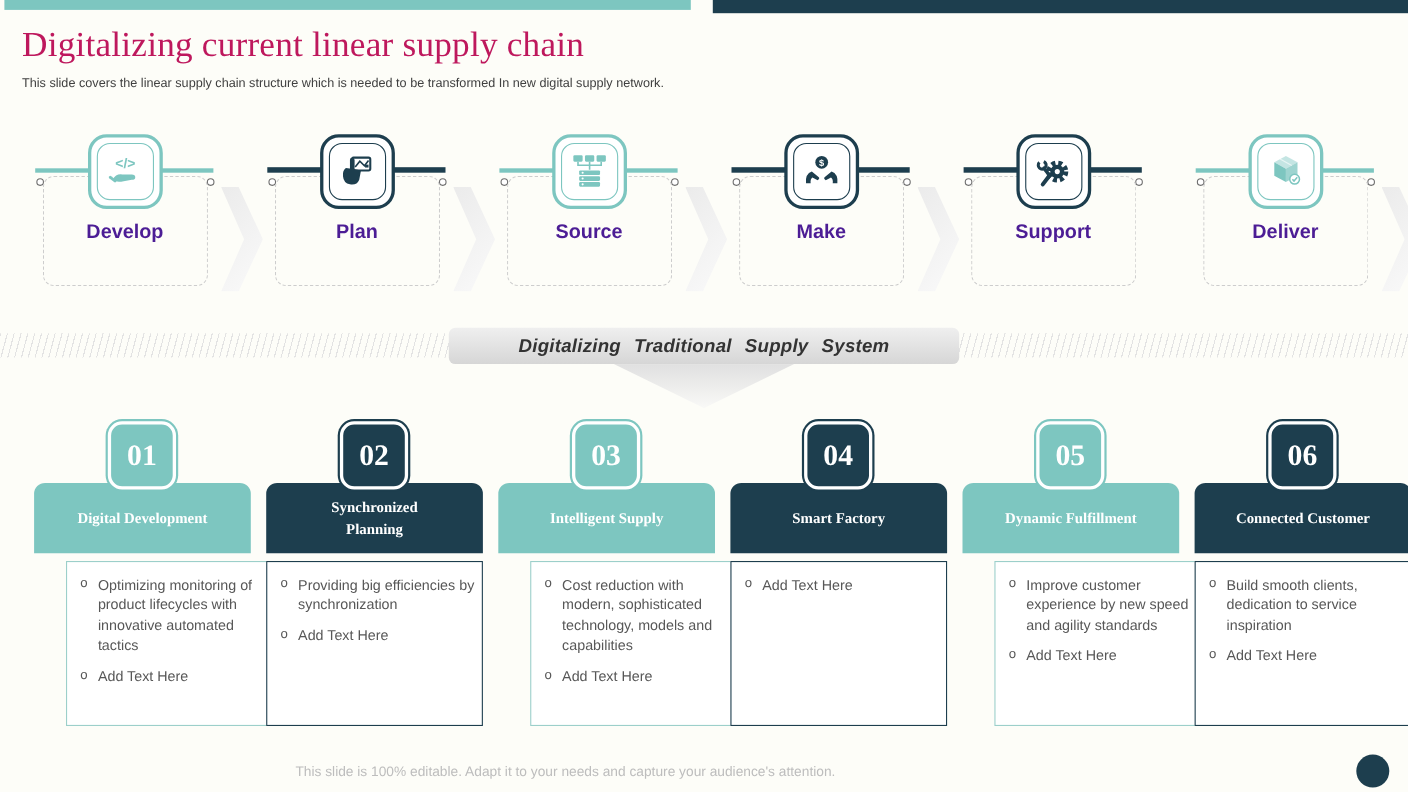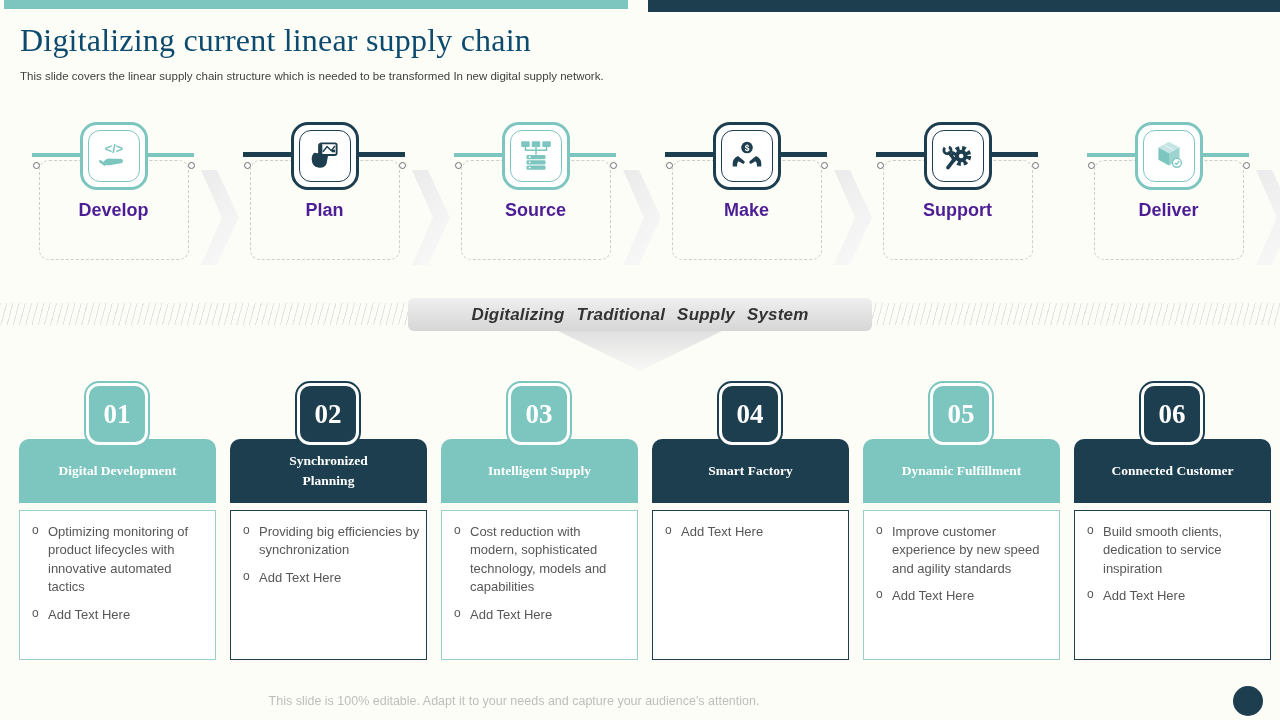--- a/index.html
+++ b/index.html
@@ -5,21 +5,21 @@
   html,body{margin:0;padding:0;}
   body{width:1280px;height:720px;position:relative;background:#fdfdf8;
        font-family:"Liberation Sans", sans-serif;overflow:hidden;}
 
   
   .bar-teal{position:absolute;left:4px;top:0;width:624px;height:9px;background:#7dc6c0;}
   .bar-navy{position:absolute;left:648px;top:0;width:632px;height:12px;background:#1d3e4e;}
 
   
   .title{position:absolute;left:20px;top:22px;font-family:"Liberation Serif", serif;
-         font-size:32px;color:#0c4a6e;letter-spacing:.2px;}
+         font-size:32px;color:#be185d;letter-spacing:.2px;}
   .subtitle{position:absolute;left:20px;top:70px;font-size:11.5px;color:#404040;}
 
   
   .steps{position:absolute;left:0;top:118px;width:1280px;height:150px;display:flex;padding-left:8px;box-sizing:border-box;}
   .step-col{position:relative;width:211px;height:150px;flex:0 0 211px;}
   .theme-teal{--c:#7dc6c0;--cd:#7dc6c0;}
   .theme-navy{--c:#1d3e4e;--cd:#1d3e4e;}
 
   .step-line{position:absolute;left:24px;right:25px;top:35px;height:4px;background:var(--c);}
   .theme-navy .step-line{height:5px;top:34px;}
@@ -45,33 +45,33 @@
   .hatch{position:absolute;left:0;top:303px;width:1280px;height:22px;
          background:repeating-linear-gradient(105deg,#e3e3e3 0 1px,transparent 1px 6px);}
   .banner{position:absolute;left:408px;top:298px;width:464px;height:33px;z-index:2;
           background:linear-gradient(#efefef,#d6d6d6);border-radius:6px;
           display:flex;align-items:center;justify-content:center;
           font-size:17px;font-weight:bold;color:#333;word-spacing:7px;letter-spacing:.2px;font-style:italic;}
   .banner-arrow{position:absolute;left:558px;top:331px;width:164px;height:40px;z-index:1;
           background:linear-gradient(#e0e0e0,#f9f9f7);clip-path:polygon(0 0,100% 0,50% 100%);}
 
   
-  .cards{position:absolute;left:0;top:380px;width:1280px;height:290px;display:flex;padding-left:12px;box-sizing:border-box;}
+  .cards{position:absolute;left:0;top:380px;width:1280px;height:290px;display:flex;padding-left:24px;box-sizing:border-box;}
   .card-col{position:relative;width:211px;height:290px;flex:0 0 211px;}
   .badge{position:absolute;left:74px;top:3px;width:56px;height:56px;background:var(--c);
          border:3px solid #fff;box-shadow:0 0 0 2px var(--c);border-radius:13px;z-index:2;
          display:flex;align-items:center;justify-content:center;
          font-family:"Liberation Serif", serif;font-size:27px;font-weight:bold;color:#fff;}
   .card-header{position:absolute;left:7px;top:59px;width:197px;height:64px;background:var(--c);
          border-radius:10px 10px 0 0;display:flex;align-items:center;justify-content:center;}
   .card-header span{display:block;max-width:130px;text-align:center;
          font-family:"Liberation Serif", serif;font-size:13.5px;font-weight:bold;color:#fff;line-height:1.45;}
   .card-body{position:absolute;left:7px;top:130px;width:197px;height:150px;background:#fff;
          border:1px solid var(--c);box-sizing:border-box;}
-  .theme-teal .card-body{border-color:#9ccfca;}
+  .theme-teal .card-body{border-color:#9ccfca;margin-left:29px;}
   .card-body ul{list-style:none;margin:0;padding:12px 6px 0 8px;}
   .card-body li{position:relative;padding-left:20px;margin-bottom:9px;
          font-size:13px;line-height:1.42;color:#575757;}
   .card-body li::before{content:"o";position:absolute;left:4px;top:-1px;color:#575757;font-size:12px;}
 
   
   .footer-note{position:absolute;left:0;top:694px;width:1028px;text-align:center;
          font-size:12.5px;color:#bdbdbd;}
   .footer-dot{position:absolute;left:1233px;top:686px;width:30px;height:30px;border-radius:50%;background:#1d3e4e;}
 

